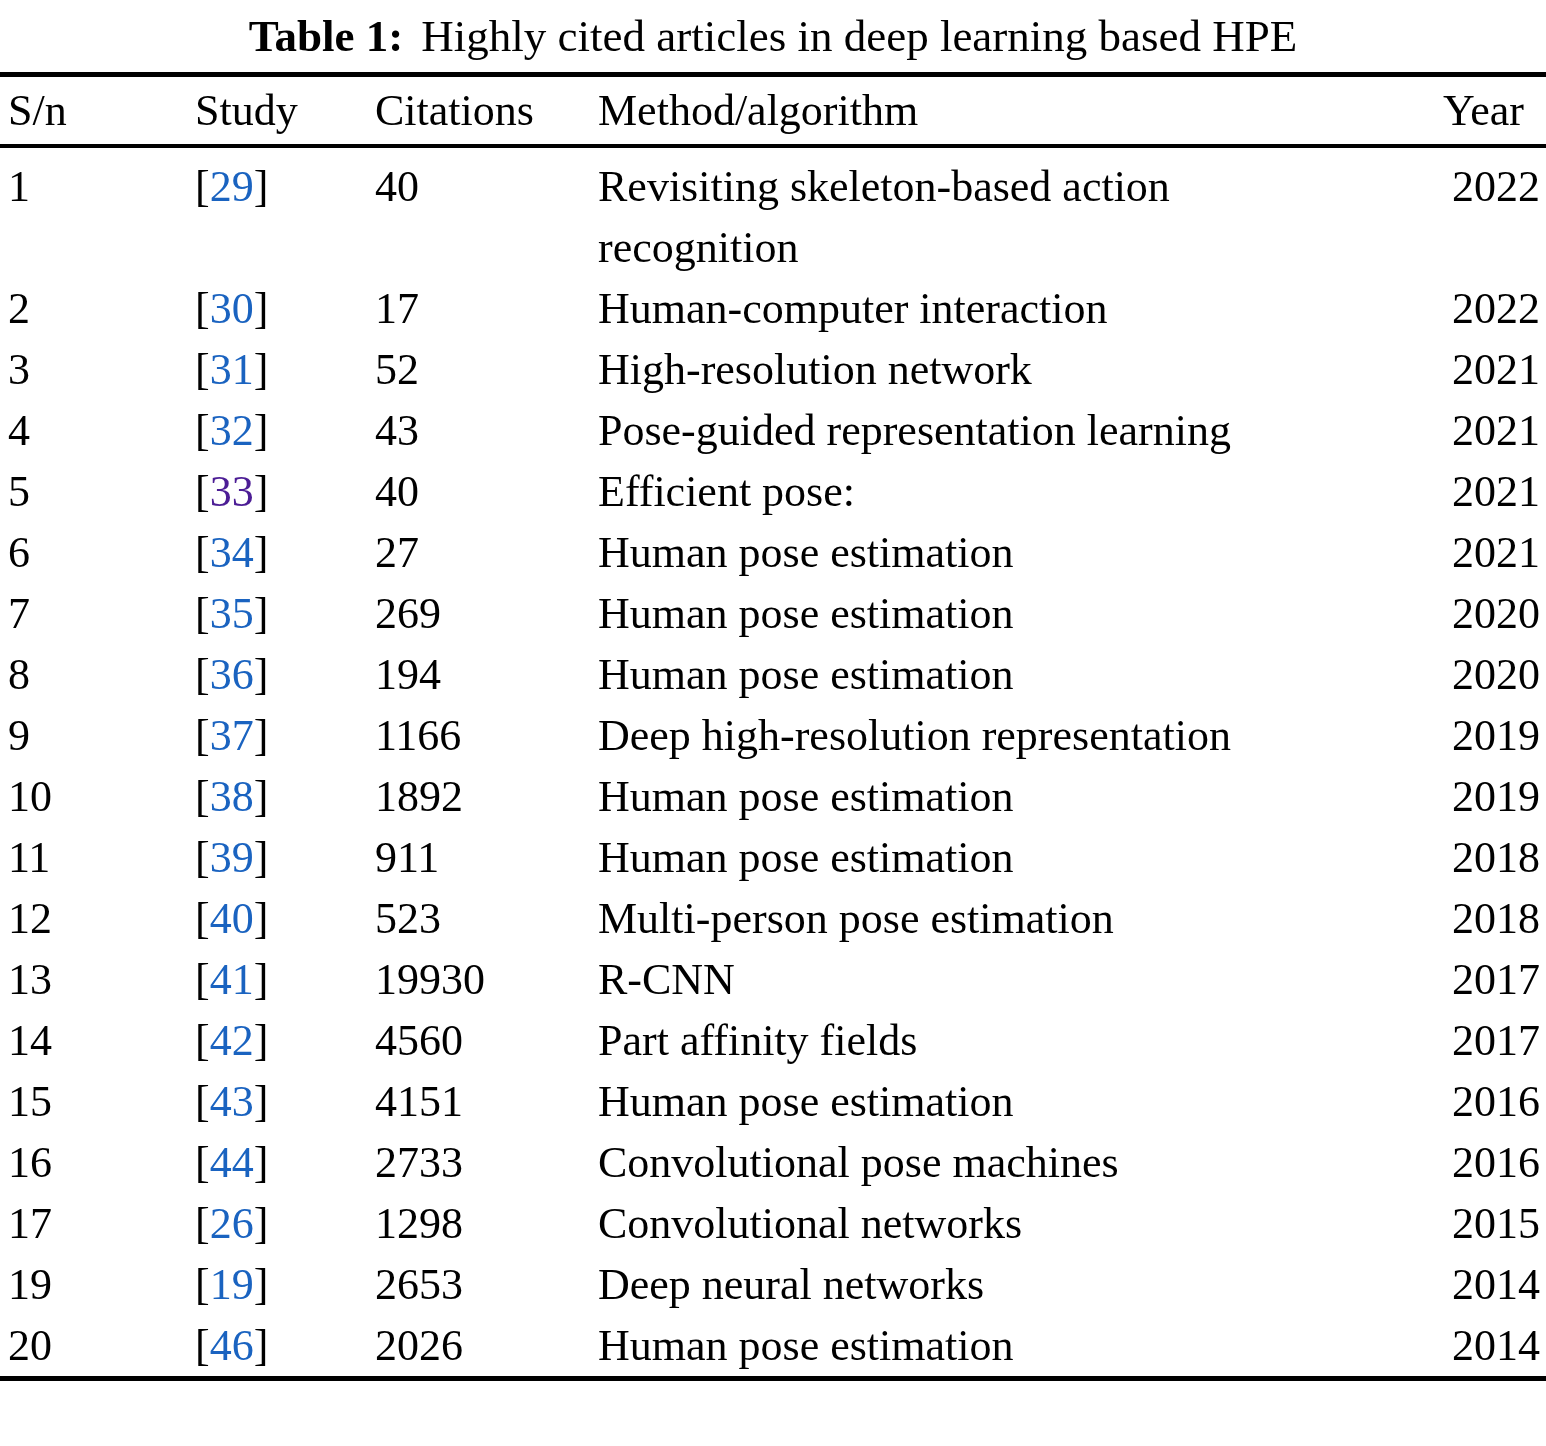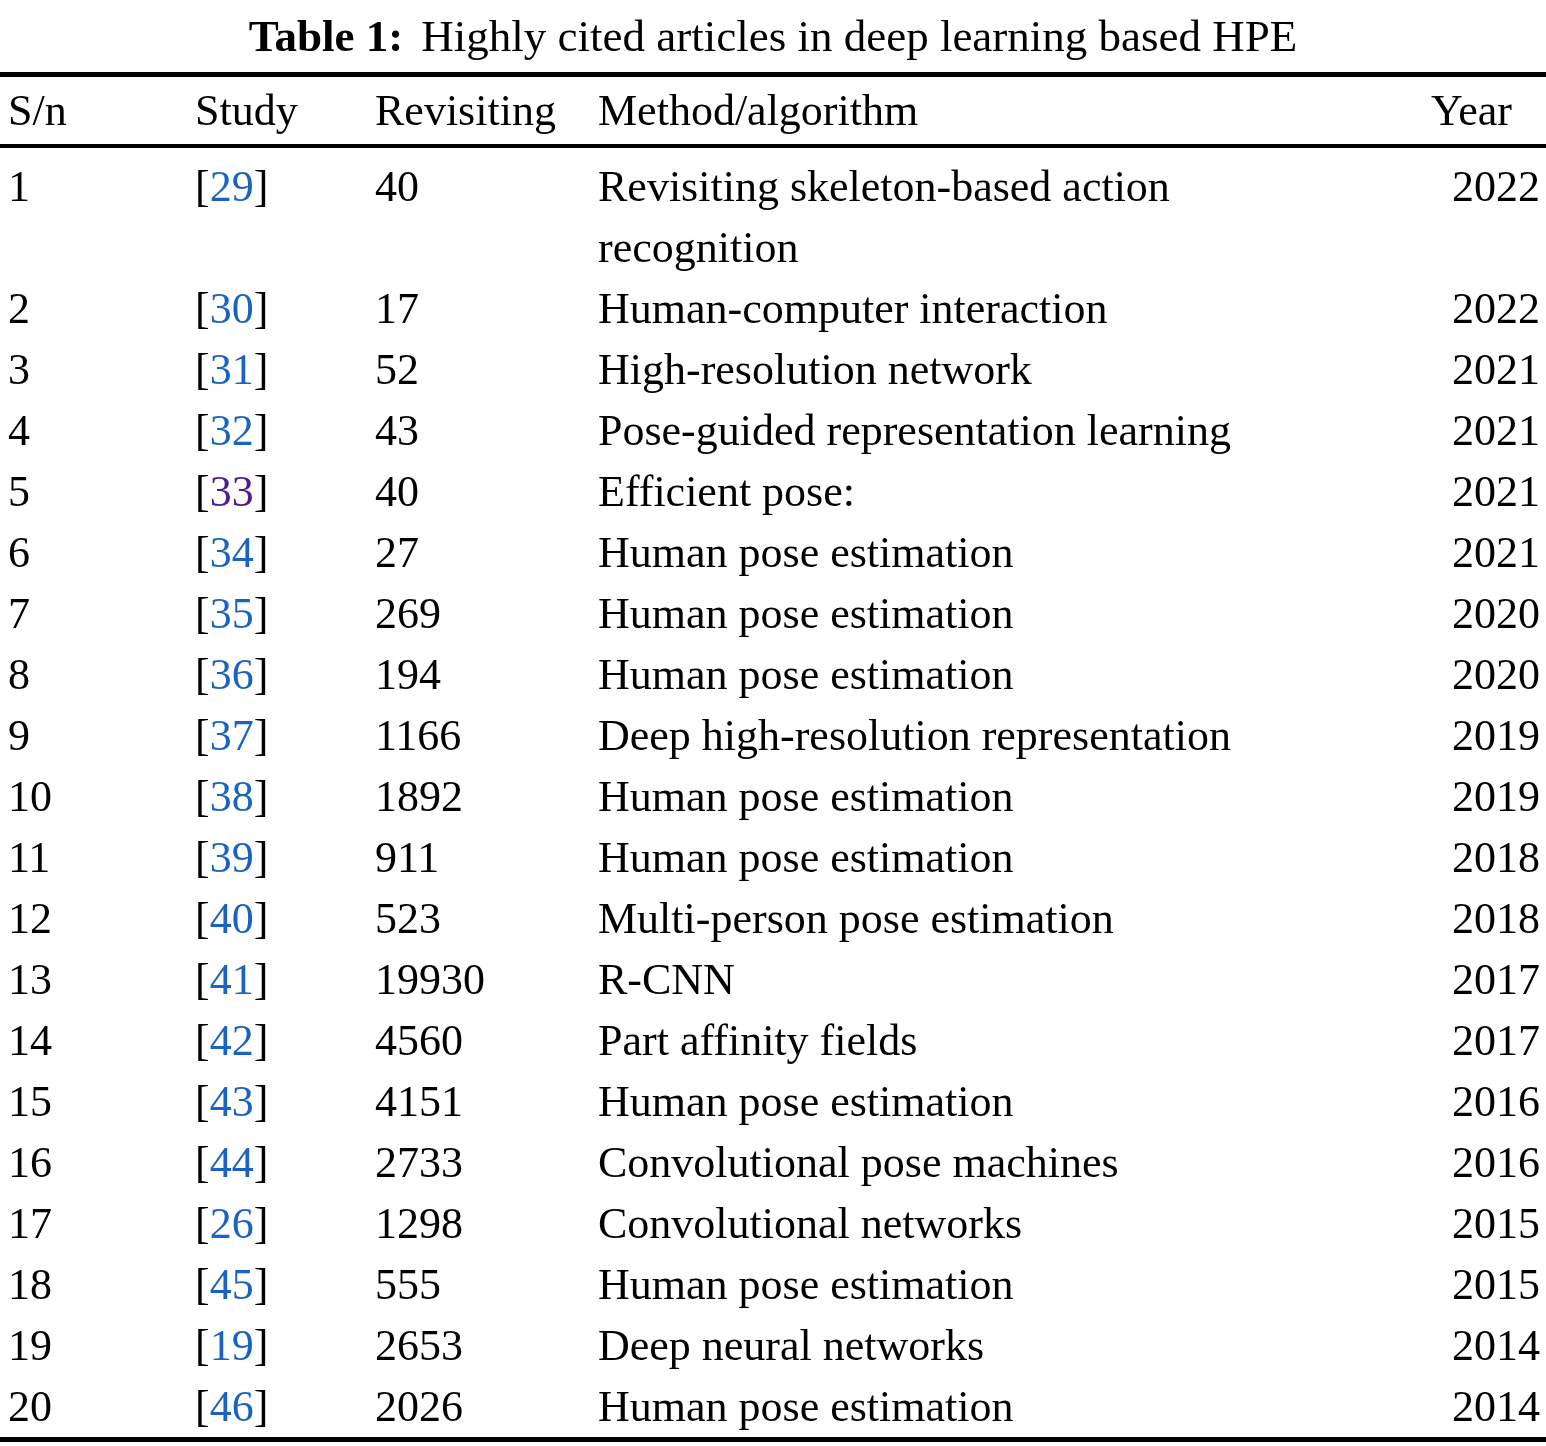--- a/index.html
+++ b/index.html
@@ -46,21 +46,21 @@
     margin-left: 20px;
   }
   td {
     font-size: 44px;
     line-height: 61px;
     padding: 0;
     vertical-align: top;
   }
   tbody tr:first-child td { padding-top: 8px; }
   .c-sn, .th-sn { padding-left: 8px; }
-  .th-year { text-align: right; padding-right: 34px; }
+  .th-year { text-align: right; padding-right: 22px; }
   .c-year { text-align: right; padding-right: 6px; }
   .c-method { padding-right: 10px; }
   .bracket { color: #000; }
   a.ref {
     text-decoration: none;
     cursor: pointer;
   }
 </style>
 </head>
 <body>
@@ -74,21 +74,21 @@
     <col style="width:195px">
     <col style="width:180px">
     <col style="width:223px">
     <col style="width:760px">
     <col style="width:188px">
   </colgroup>
   <thead>
     <tr>
       <th class="th-sn">S/n</th>
       <th class="th-study">Study</th>
-      <th class="th-cit">Revisiting</th>
+      <th class="th-cit">Citations</th>
       <th class="th-method">Method/algorithm</th>
       <th class="th-year">Year</th>
     </tr>
   </thead>
   <tbody>
       <tr>
     <td class="c-sn">
       <span>1</span>
     </td>
     <td class="c-study">
@@ -371,37 +371,20 @@
     </td>
     <td class="c-method">
       <span>Convolutional networks</span>
     </td>
     <td class="c-year">
       <span>2015</span>
     </td>
   </tr>
       <tr>
     <td class="c-sn">
-      <span>18</span>
-    </td>
-    <td class="c-study">
-      <span class="bracket">[</span><a class="ref" style="color: rgb(26, 99, 192);">45</a><span class="bracket">]</span>
-    </td>
-    <td class="c-cit">
-      <span>555</span>
-    </td>
-    <td class="c-method">
-      <span>Human pose estimation</span>
-    </td>
-    <td class="c-year">
-      <span>2015</span>
-    </td>
-  </tr>
-      <tr>
-    <td class="c-sn">
       <span>19</span>
     </td>
     <td class="c-study">
       <span class="bracket">[</span><a class="ref" style="color: rgb(26, 99, 192);">19</a><span class="bracket">]</span>
     </td>
     <td class="c-cit">
       <span>2653</span>
     </td>
     <td class="c-method">
       <span>Deep neural networks</span>

